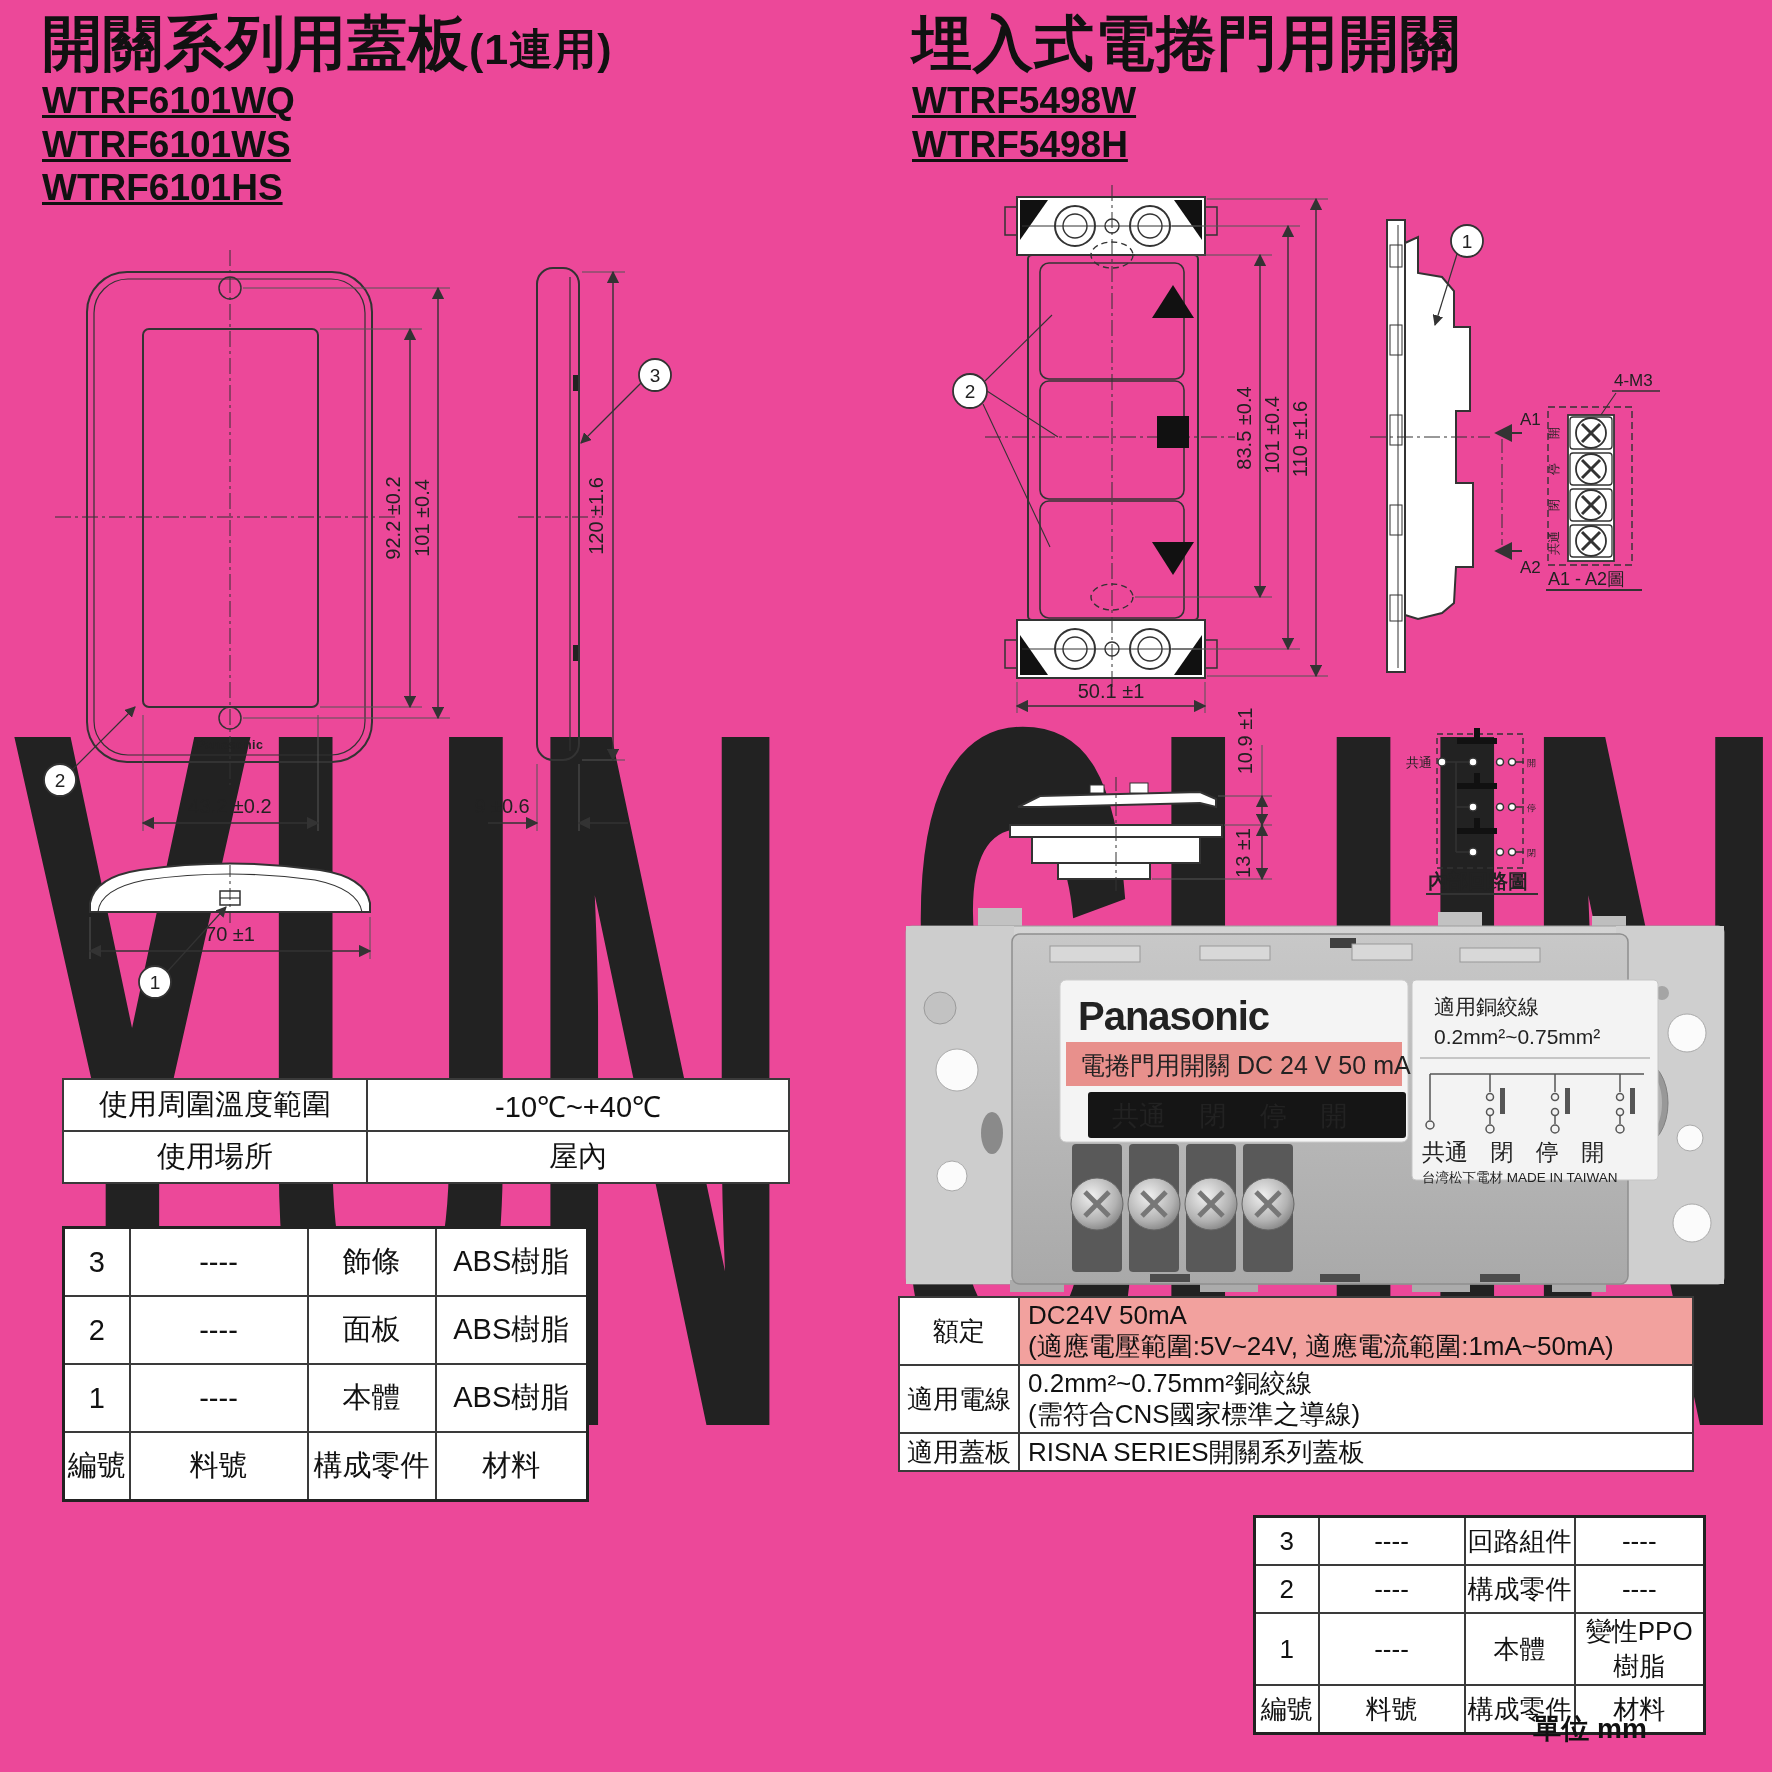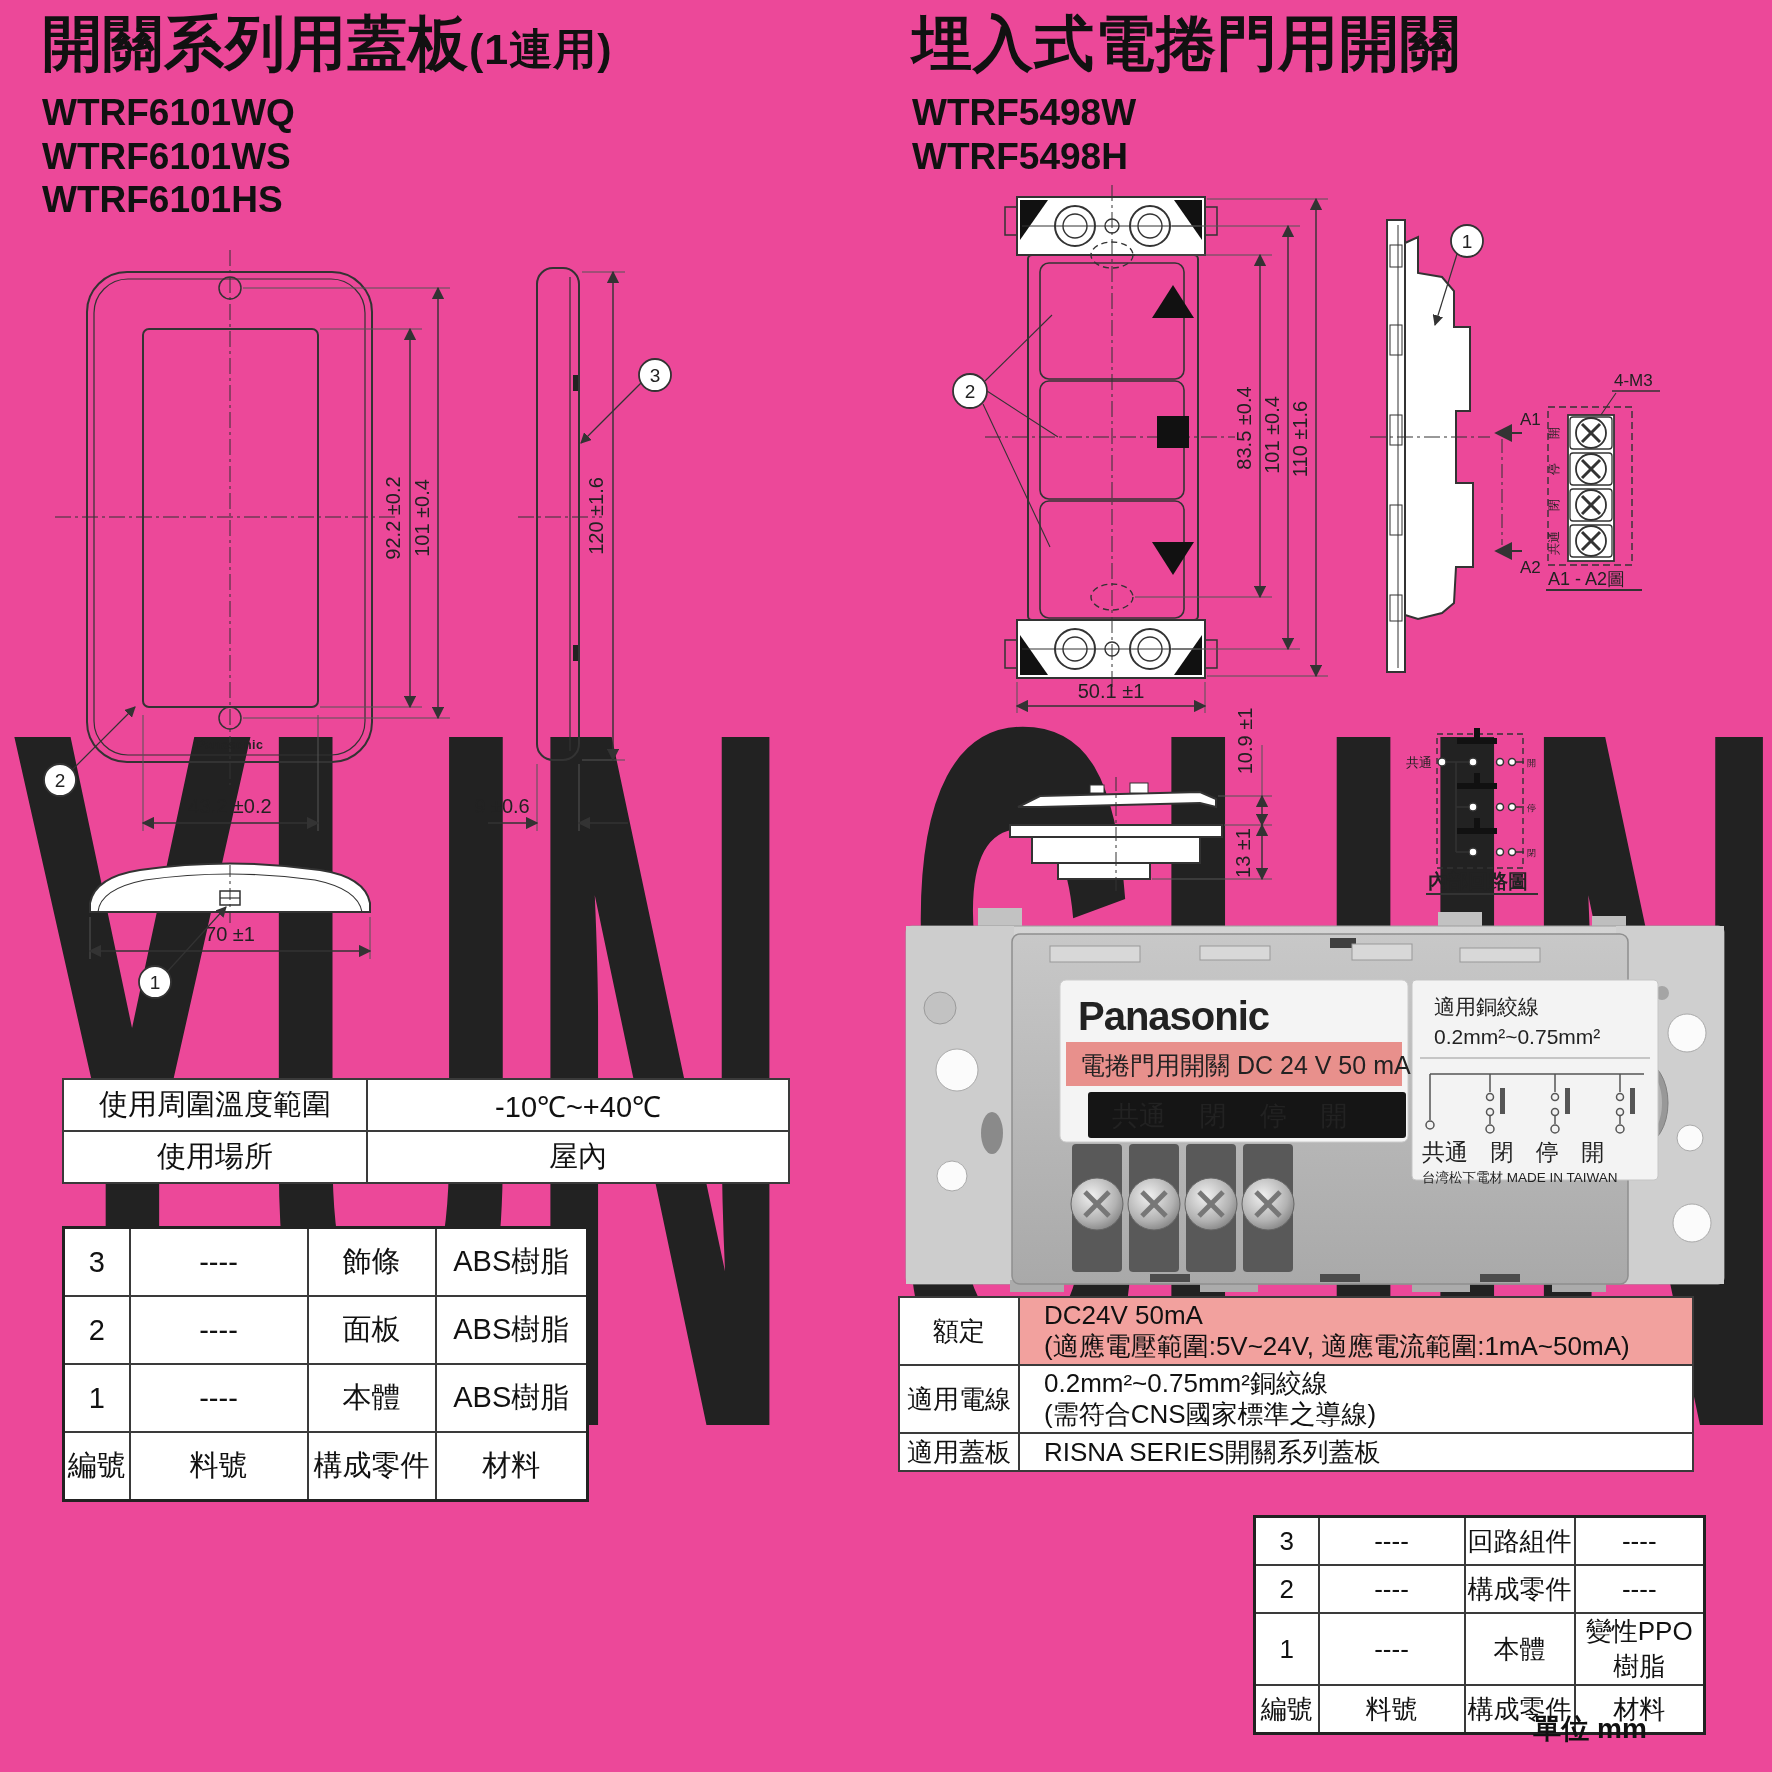--- a/index.html
+++ b/index.html
@@ -2,30 +2,30 @@
 <html><head>
 <meta charset="utf-8">
 <style>
   html,body{margin:0;padding:0;background:#fff;}
   .page{position:relative;width:1772px;height:1772px;background:#ec4899;overflow:hidden;
         font-family:"Liberation Sans",sans-serif;color:#111;}
   .abs{position:absolute;}
   
   .hdr-title{font-size:60px;font-weight:bold;letter-spacing:1px;line-height:1.05;white-space:nowrap;}
   .hdr-suffix{font-size:43px;font-weight:bold;}
-  .models{font-size:37px;font-weight:600;line-height:1.18;margin-top:16px;}
+  .models{font-size:37px;font-weight:600;line-height:1.18;margin-top:4px;text-decoration:underline;}
   
   table{border-collapse:collapse;position:absolute;table-layout:fixed;background:#fff;}
   td{border:2px solid #3a3a3a;text-align:center;vertical-align:middle;padding:0;overflow:hidden;}
   .tbl-usage{left:62px;top:1078px;width:726px;font-size:29px;}
   .tbl-usage td{height:50px;}
   .tbl-partsL{left:62px;top:1226px;width:524px;font-size:29px;border:3px solid #222;}
   .tbl-partsL td{height:66px;}
   .tbl-spec{left:898px;top:1296px;width:794px;font-size:26px;}
-  .tbl-spec td.val{text-align:left;padding-left:24px;line-height:1.18;}
+  .tbl-spec td.val{text-align:left;padding-left:8px;line-height:1.18;}
   .tbl-spec .hl{background:#f2a19e;}
   .tbl-partsR{left:1253px;top:1515px;width:450px;font-size:26px;border:3px solid #222;}
   .tbl-partsR td{height:46px;}
   .unit-note{left:1470px;top:1710px;width:240px;text-align:center;font-size:28px;font-weight:bold;}
   svg text{font-family:"Liberation Sans",sans-serif;fill:#222;}
   .dimtxt{font-size:20px;}
   .wm{font-weight:bold;}
 </style>
 </head>
 <body>

